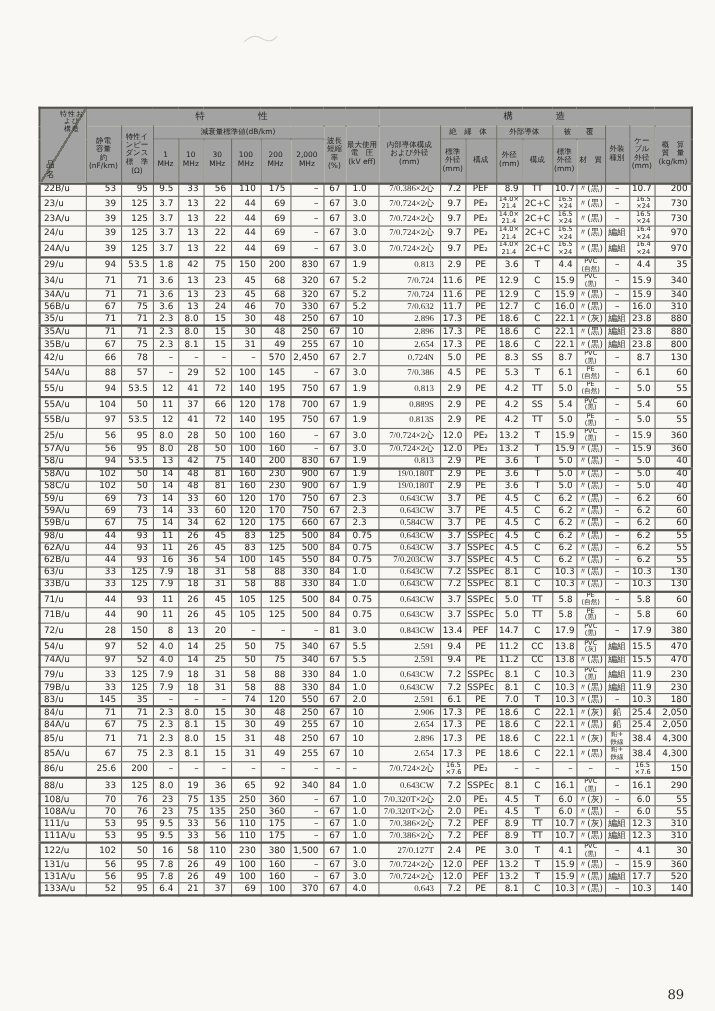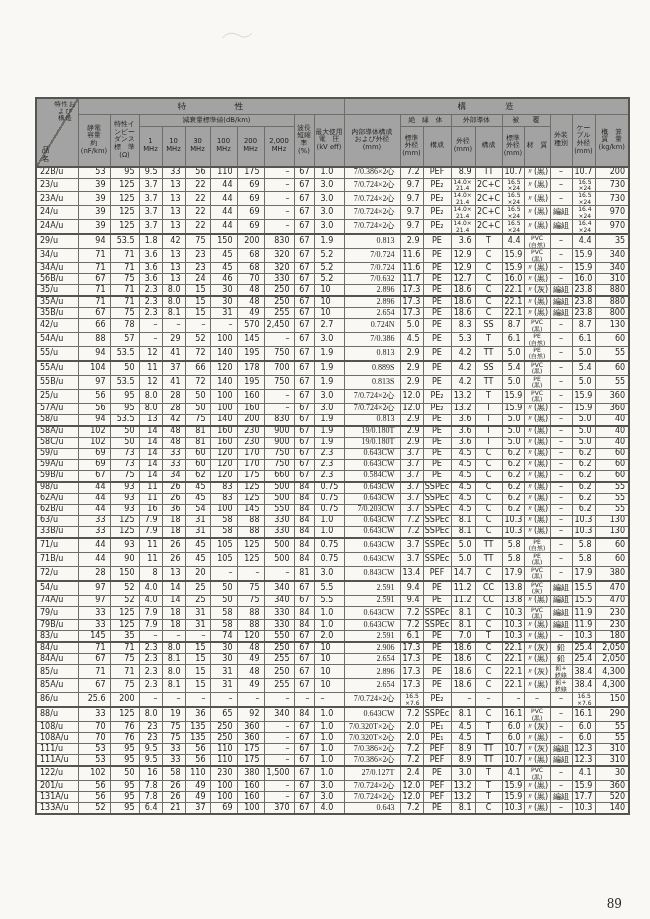--- a/index.html
+++ b/index.html
@@ -1348,21 +1348,21 @@
         <td>3.0</td>
         <td>T</td>
         <td>4.1</td>
         <td><span class="stack">PVC
 (黒)</span></td>
         <td>–</td>
         <td>4.1</td>
         <td>30</td>
       </tr>
       <tr>
-        <td>201/u</td>
+        <td>131/u</td>
         <td>56</td>
         <td>95</td>
         <td>7.8</td>
         <td>26</td>
         <td>49</td>
         <td>100</td>
         <td>160</td>
         <td>–</td>
         <td>67</td>
         <td>3.0</td>

